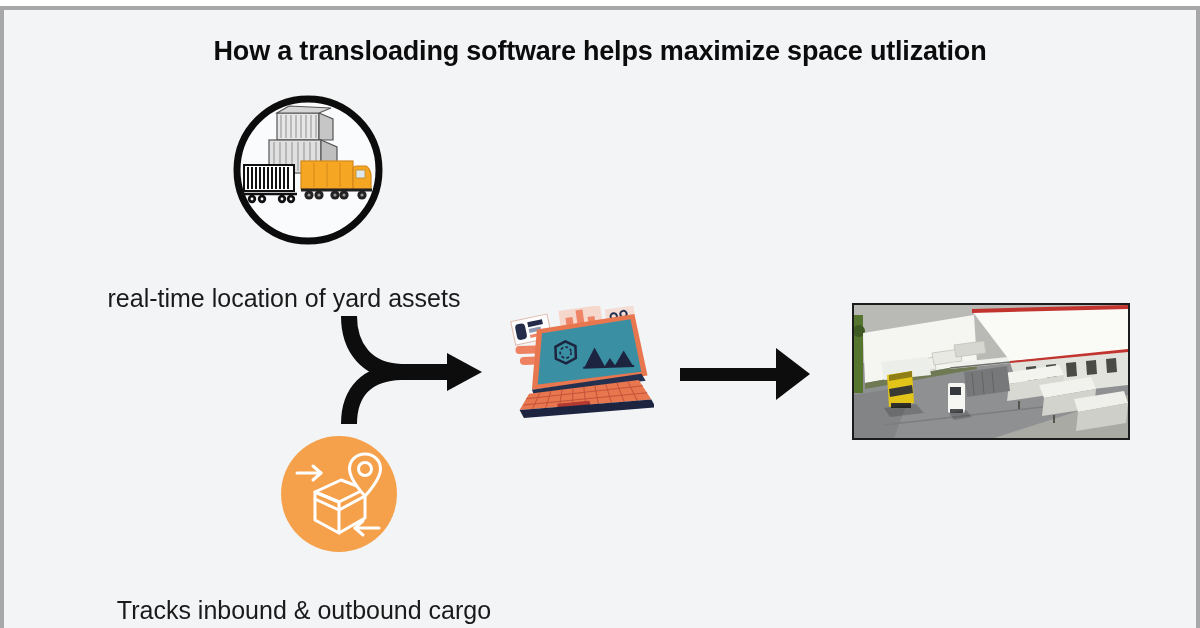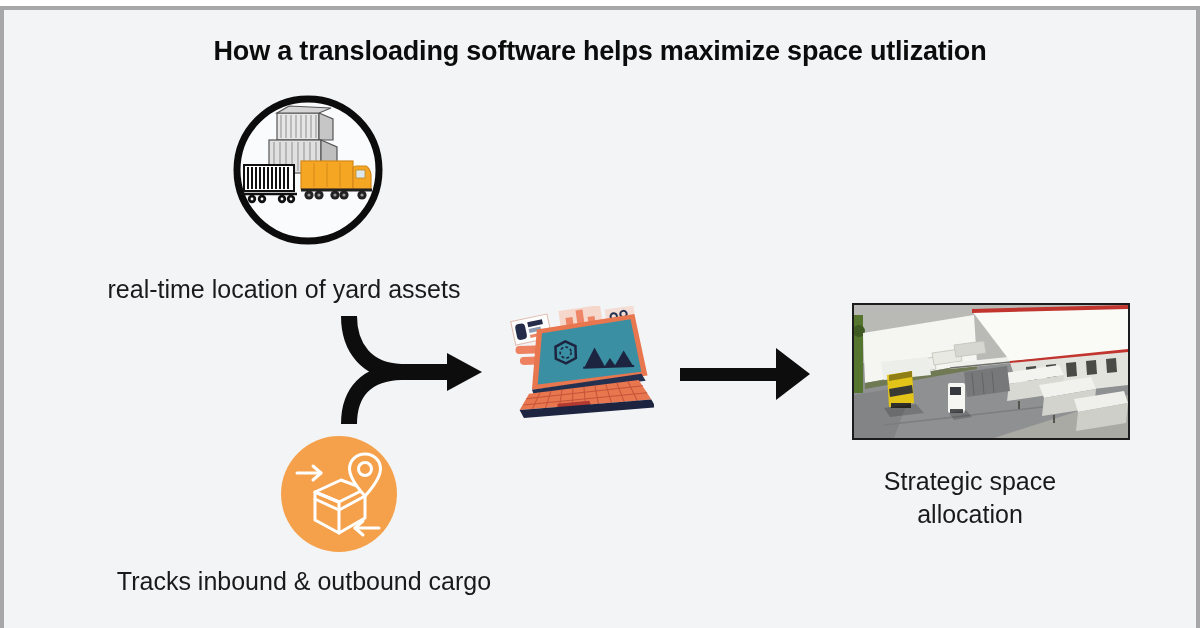--- a/index.html
+++ b/index.html
@@ -13,22 +13,22 @@
     margin-top:6px;
   }
   .abs{position:absolute;}
   .title{
     left:0;right:0;top:26px;text-align:center;
     font-size:27px;font-weight:700;letter-spacing:-0.2px;color:#0c0c0c;
   }
   .node-label{
     font-size:25px;font-weight:400;text-align:center;line-height:33px;color:var(--text,#1a1a1a);
   }
-  .lbl-yard{left:30px;top:263px;width:500px;}
-  .lbl-cargo{left:50px;top:555px;width:500px;}
+  .lbl-yard{left:30px;top:272px;width:500px;}
+  .lbl-cargo{left:50px;top:584px;width:500px;}
   .lbl-software{left:493px;top:423px;width:200px;}
   .lbl-allocation{left:846px;top:455px;width:240px;}
   .photo-frame{
     left:848px;top:293px;width:274px;height:133px;
     border:2px solid var(--photo-border,#1c1c1c);box-sizing:content-box;background:#b9bab6;
   }
   svg{display:block;}
 </style>
 </head>
 <body>
@@ -301,15 +301,14 @@
         <polygon points="35,84 58,80 59,88 36,92" fill="#3a3a35"></polygon>
         <polygon points="35,70 58,66 58,72 35,76" fill="#8f7d16"></polygon>
         <rect x="37" y="98" width="20" height="5" fill="#2f2f2b"></rect>
       </g>
 
       <polygon points="30,103 62,99 70,108 36,112" fill="#000" opacity="0.18"></polygon>
       <polygon points="95,108 112,105 118,112 100,115" fill="#000" opacity="0.18"></polygon>
     </svg>
   </div>
 
-  <div class="abs node-label lbl-allocation">Strategic space allocation</div>
 
 </div>
 
 </body></html>

